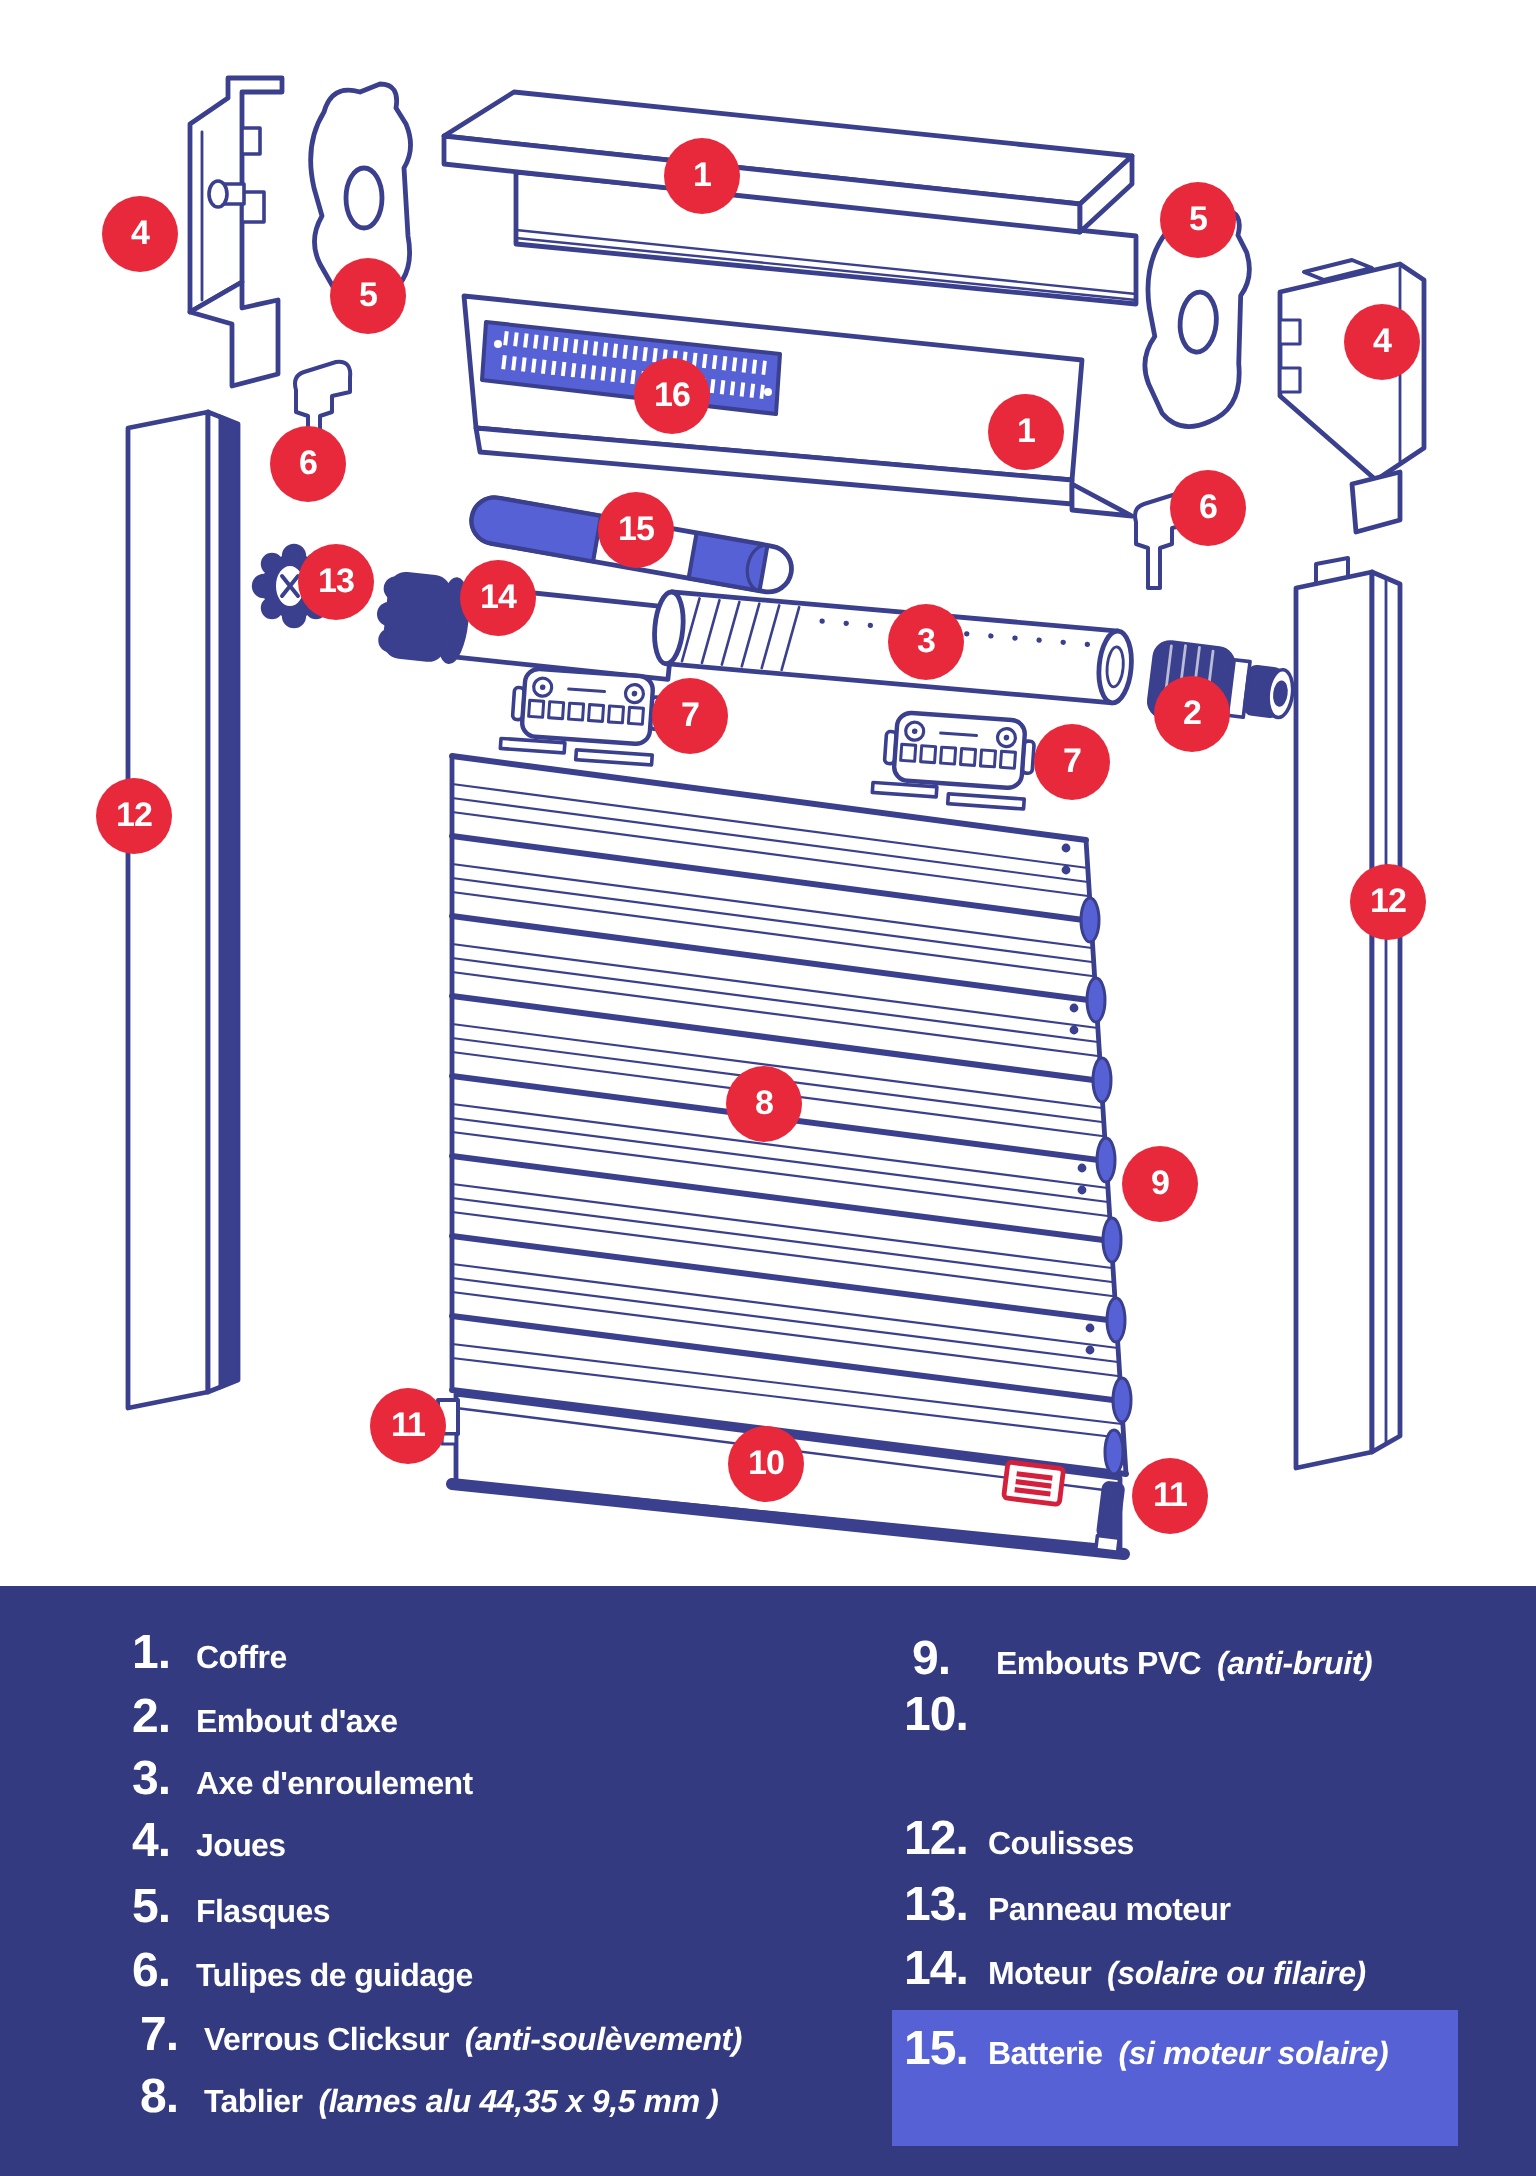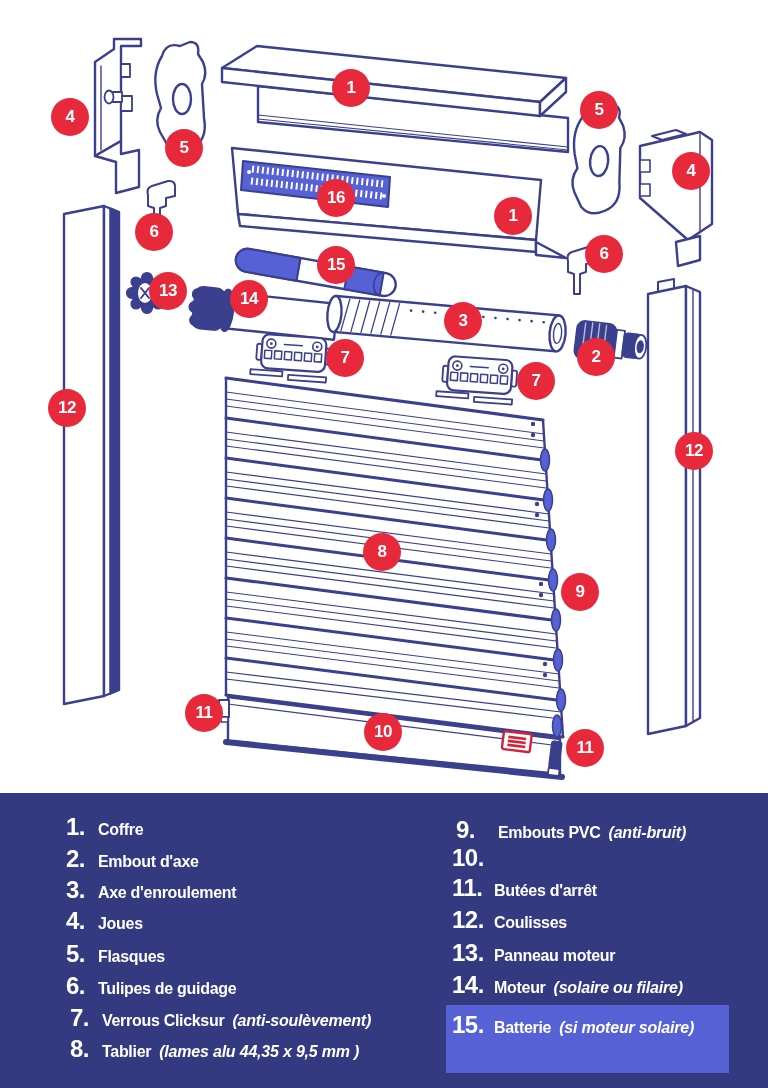--- a/index.html
+++ b/index.html
@@ -265,21 +265,21 @@
   <div class="badge" style="left:536px;top:381px">7</div>
   <div class="badge" style="left:382px;top:552px">8</div>
   <div class="badge" style="left:580px;top:592px">9</div>
   <div class="badge" style="left:383px;top:732px">10</div>
   <div class="badge" style="left:204px;top:713px">11</div>
   <div class="badge" style="left:585px;top:748px">11</div>
   <div class="badge" style="left:67px;top:408px">12</div>
   <div class="badge" style="left:694px;top:451px">12</div>
   <div class="badge" style="left:168px;top:291px">13</div>
   <div class="badge" style="left:249px;top:299px">14</div>
-  <div class="badge" style="left:336px;top:265px">15</div>
+  <div class="badge" style="left:318px;top:265px">15</div>
   <div class="badge" style="left:336px;top:198px">16</div>
 
   <div id="footer">
     <div class="hl-box"></div>
 
     <div class="lrow" style="left:66px;top:20px">
       <span class="lnum w1">1.</span>
       <span class="llabel">Coffre</span>
       <span class="lnote"></span>
     </div>
@@ -321,25 +321,20 @@
 
     <div class="lrow" style="left:456px;top:23px">
       <span class="lnum w2">9.</span>
       <span class="llabel">Embouts PVC</span>
       <span class="lnote">(anti-bruit)</span>
     </div>
     <div class="lrow" style="left:452px;top:51px">
       <span class="lnum w2">10.</span>
       <span class="lnote"></span>
     </div>
-    <div class="lrow" style="left:452px;top:81px">
-      <span class="lnum w2">11.</span>
-      <span class="llabel">Butées d'arrêt</span>
-      <span class="lnote"></span>
-    </div>
     <div class="lrow" style="left:452px;top:113px">
       <span class="lnum w2">12.</span>
       <span class="llabel">Coulisses</span>
       <span class="lnote"></span>
     </div>
     <div class="lrow" style="left:452px;top:146px">
       <span class="lnum w2">13.</span>
       <span class="llabel">Panneau moteur</span>
       <span class="lnote"></span>
     </div>

